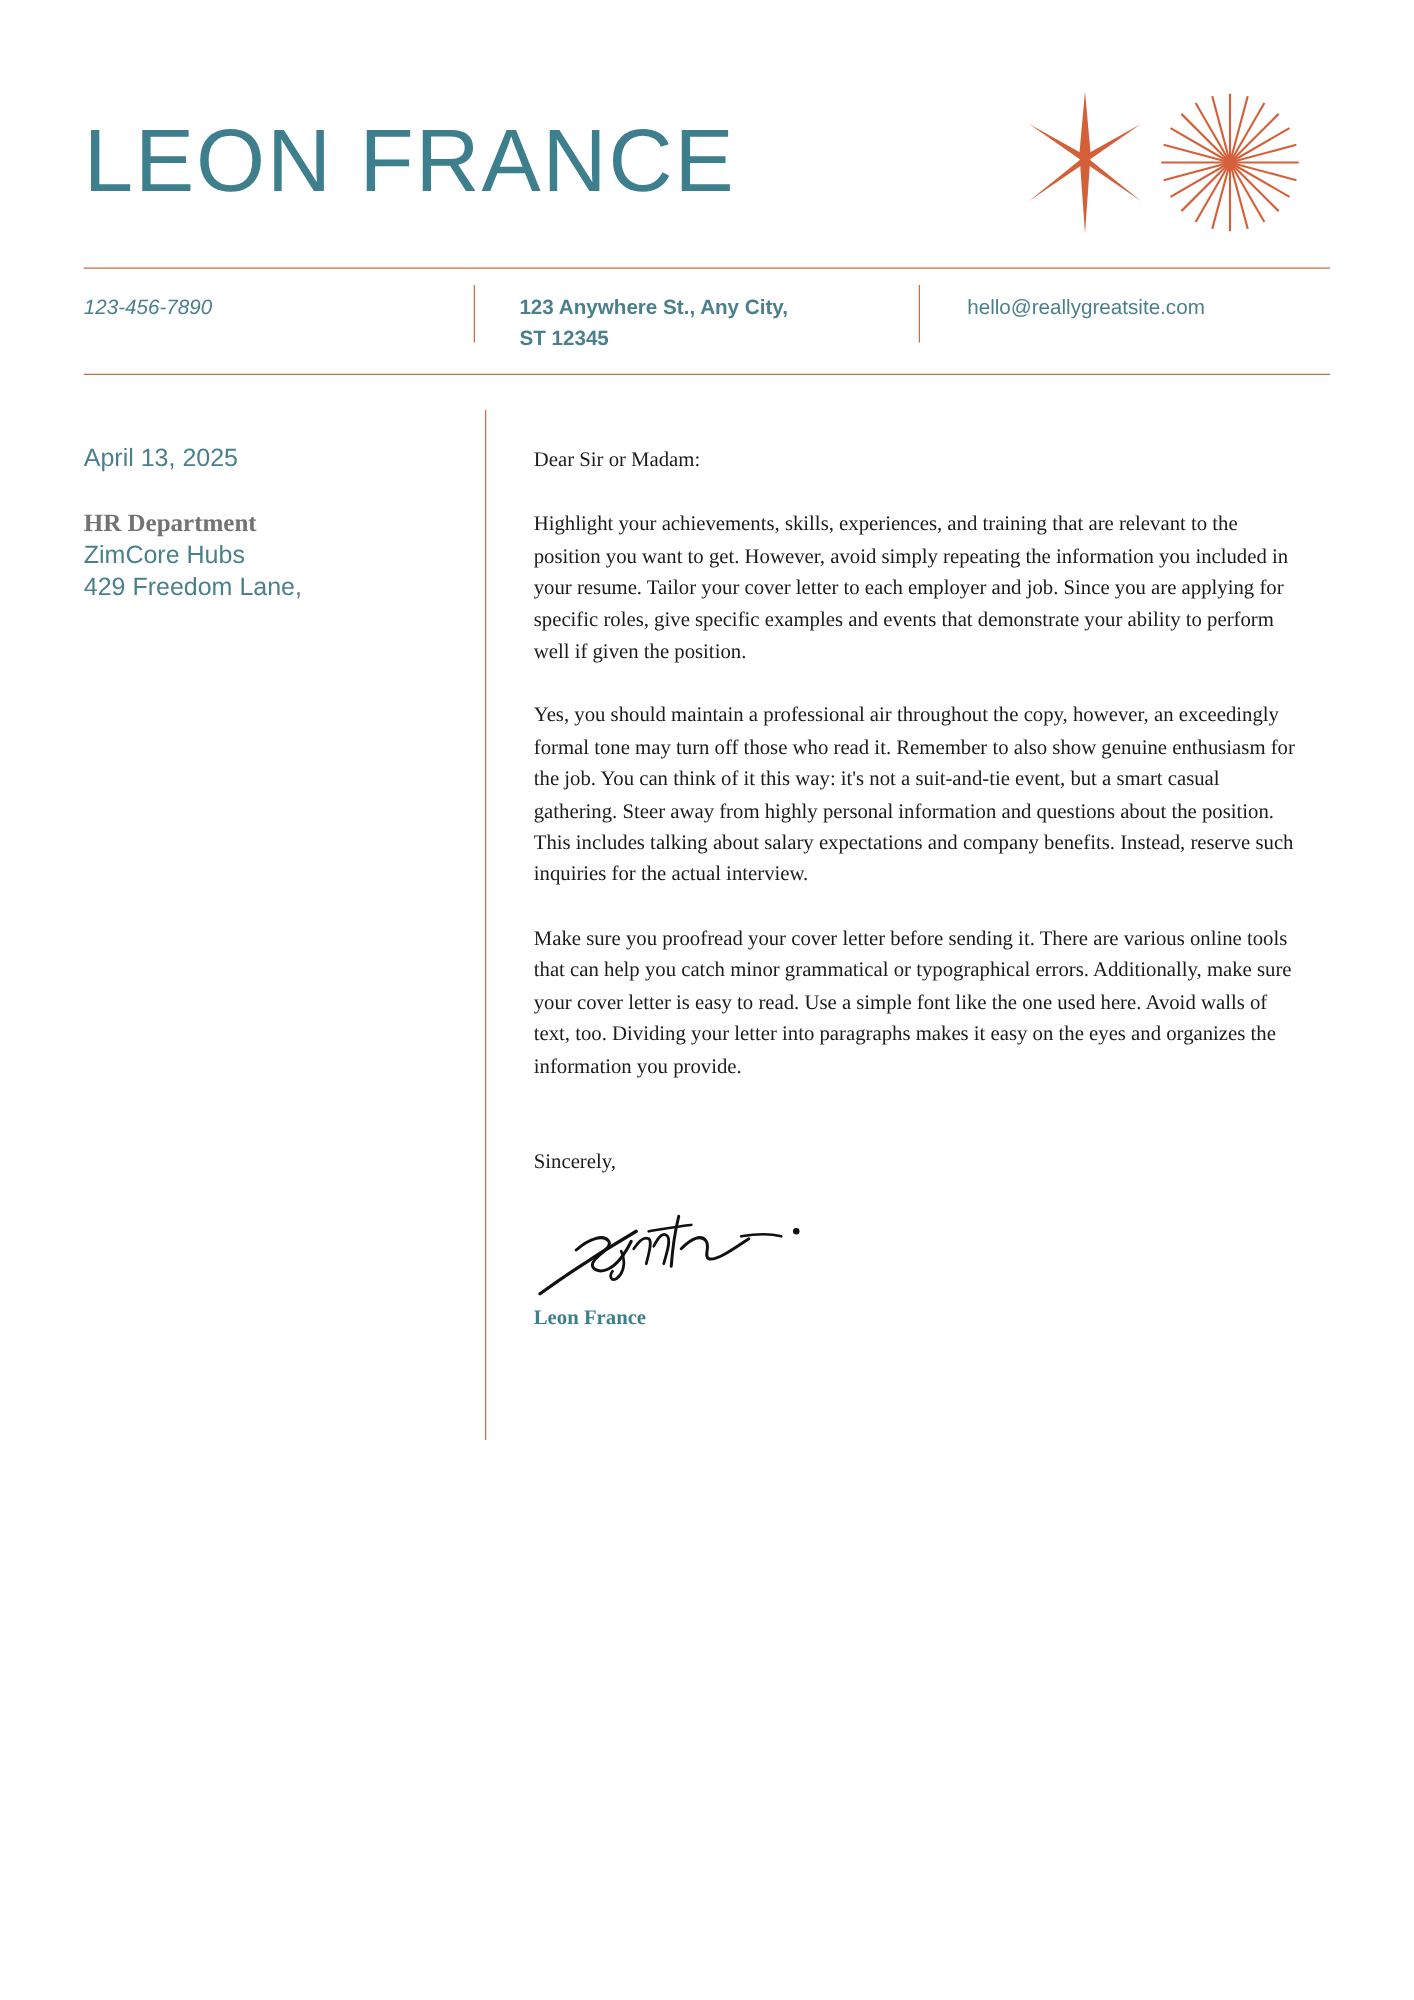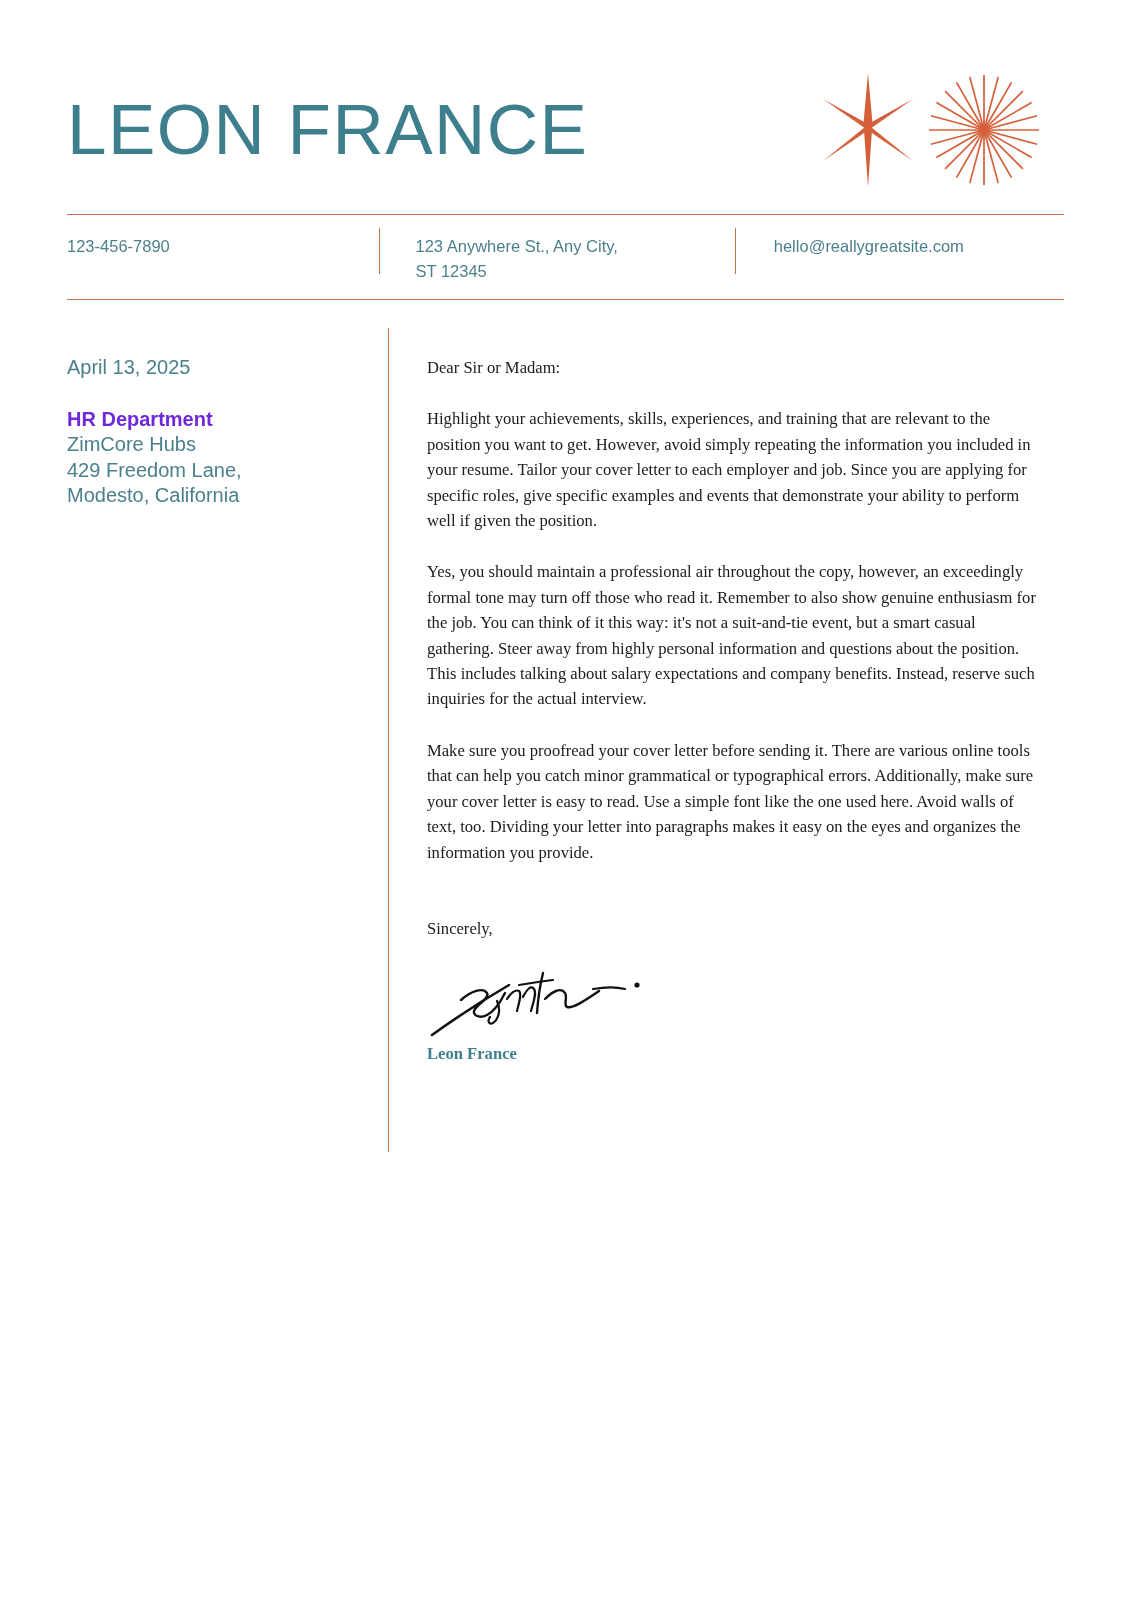--- a/index.html
+++ b/index.html
@@ -67,22 +67,22 @@
     height: 62px;
     display: flex;
     align-items: flex-start;
   }
   .contact-cell {
     font-size: 16.5px;
     line-height: 25px;
     color: #4A7F8C;
     padding-top: 6px;
   }
-  .cell-phone   { width: 322px; }
-  .cell-address { width: 330px; padding-left: 36px; }
+  .cell-phone   { width: 322px; font-style: italic; }
+  .cell-address { width: 330px; padding-left: 36px; font-weight: bold; }
   .cell-email   { width: 300px; padding-left: 38px; }
   .vdiv {
     width: 0;
     height: 46px;
     border-left: 1.4px solid #C4714A;
     flex: 0 0 auto;
   }
 
   
   .col-divider {
@@ -98,21 +98,21 @@
     position: absolute;
     left: 67px;
     top: 355px;
     width: 300px;
     color: #4A7F8C;
     font-size: 20px;
     line-height: 25.5px;
   }
   .letter-date { margin-bottom: 26px; }
   .recipient-line { white-space: nowrap; }
-  .recipient-line.bold { font-weight: bold; color: #6d28d9; }
+  .recipient-line.bold { font-weight: bold; color: #737373; font-family: Liberation Serif, serif; }
 
   .right-col {
     position: absolute;
     left: 427px;
     top: 355px;
     width: 614px;
     color: #1b1b1b;
     font-size: 16.6px;
     line-height: 25.4px;
     font-family: Liberation Serif, serif;
@@ -197,21 +197,20 @@
   </div>
 
   <div class="col-divider"></div>
 
   <div class="left-col">
     <div class="letter-date">April 13, 2025</div>
     <div>
       <div class="recipient-line bold">HR Department</div>
       <div class="recipient-line">ZimCore Hubs</div>
       <div class="recipient-line">429 Freedom Lane,</div>
-      <div class="recipient-line">Modesto, California</div>
     </div>
   </div>
 
   <div class="right-col">
     <div class="salutation">Dear Sir or Madam:</div>
 
     <p class="body-par">Highlight your achievements, skills, experiences, and training that are relevant to the position you want to get. However, avoid simply repeating the information you included in your resume. Tailor your cover letter to each employer and job. Since you are applying for specific roles, give specific examples and events that demonstrate your ability to perform well if given the position.</p>
     <p class="body-par">Yes, you should maintain a professional air throughout the copy, however, an exceedingly formal tone may turn off those who read it. Remember to also show genuine enthusiasm for the job. You can think of it this way: it's not a suit-and-tie event, but a smart casual gathering. Steer away from highly personal information and questions about the position. This includes talking about salary expectations and company benefits. Instead, reserve such inquiries for the actual interview.</p>
     <p class="body-par">Make sure you proofread your cover letter before sending it. There are various online tools that can help you catch minor grammatical or typographical errors. Additionally, make sure your cover letter is easy to read. Use a simple font like the one used here. Avoid walls of text, too. Dividing your letter into paragraphs makes it easy on the eyes and organizes the information you provide.</p>
 

